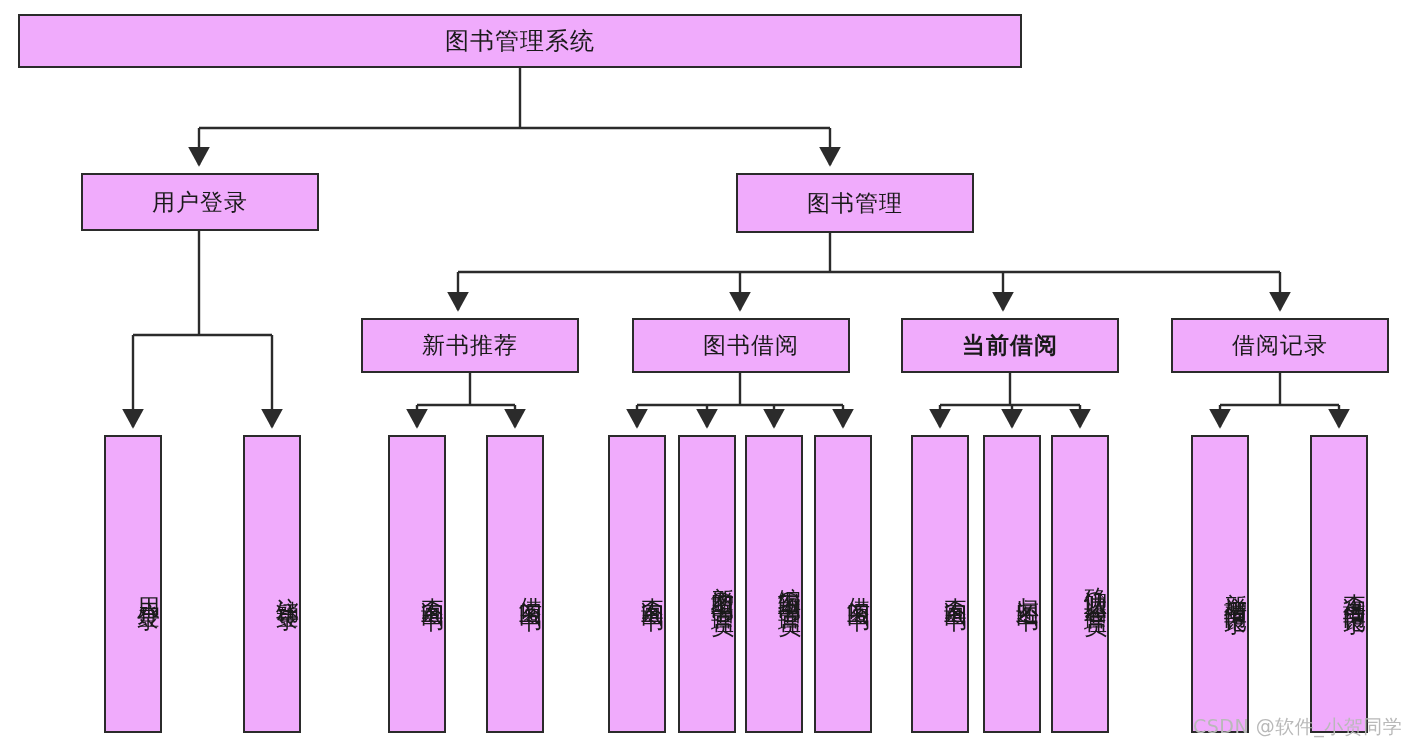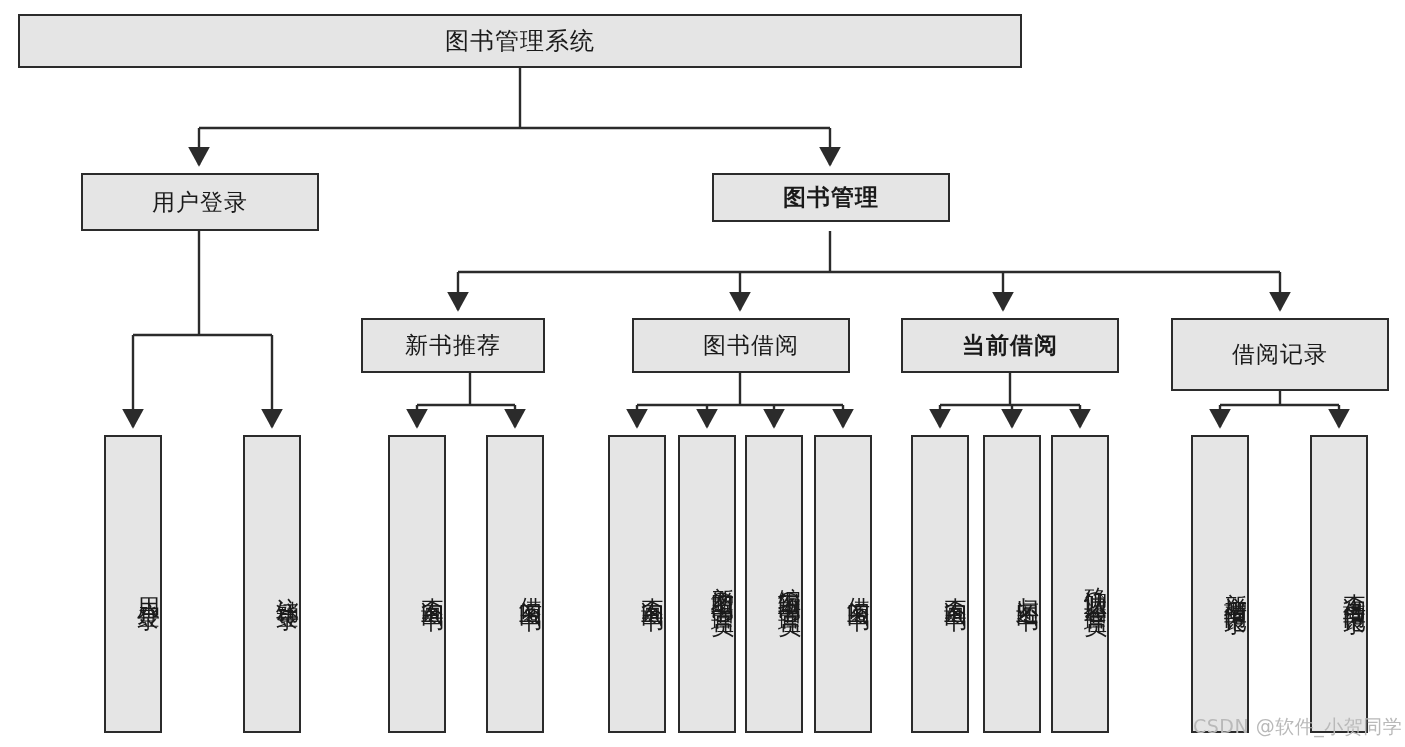--- a/index.html
+++ b/index.html
@@ -14,21 +14,21 @@
     position: relative;
     width: 1405px;
     height: 747px;
     background: #ffffff;
     overflow: hidden;
   }
   .node {
     position: absolute;
     box-sizing: border-box;
     border: 2px solid #2b2b2b;
-    background: #e5e5e5;
+    background: #f0abfc;
     display: flex;
     align-items: center;
     justify-content: center;
     color: #1a1a1a;
   }
   .node-h {
     font-size: 23px;
     letter-spacing: 1px;
   }
   .node-v {
@@ -111,26 +111,26 @@
       <path d="M 1280 373 L 1280 405"></path>
       <path d="M 1220 405 L 1339 405"></path>
       <path d="M 1220 405 L 1220 427" marker-end="url(#arrow)"></path>
       <path d="M 1339 405 L 1339 427" marker-end="url(#arrow)"></path>
     </g>
   </svg>
 
   <div class="node node-h node-root" id="node-root" style="left: 18px; top: 14px; width: 1004px; height: 54px;">图书管理系统</div>
 
   <div class="node node-h" style="left: 81px; top: 173px; width: 238px; height: 58px;">用户登录</div>
-  <div class="node node-h" style="left: 712px; top: 173px; width: 238px; height: 49px; font-weight: bold;">图书管理</div>
+  <div class="node node-h" style="left: 736px; top: 173px; width: 238px; height: 60px;">图书管理</div>
 
-  <div class="node node-h" style="left: 361px; top: 318px; width: 184px; height: 55px;">新书推荐</div>
+  <div class="node node-h" style="left: 361px; top: 318px; width: 218px; height: 55px;">新书推荐</div>
   <div class="node node-h" style="left: 632px; top: 318px; width: 218px; height: 55px; padding-left: 20px;">图书借阅</div>
   <div class="node node-h" style="left: 901px; top: 318px; width: 218px; height: 55px; font-weight: bold;">当前借阅</div>
-  <div class="node node-h" style="left: 1171px; top: 318px; width: 218px; height: 73px;">借阅记录</div>
+  <div class="node node-h" style="left: 1171px; top: 318px; width: 218px; height: 55px;">借阅记录</div>
 
   <div class="node node-v" style="left: 104px; top: 435px; width: 58px; height: 298px;">用户登录</div>
   <div class="node node-v" style="left: 243px; top: 435px; width: 58px; height: 298px;">注销登录</div>
   <div class="node node-v" style="left: 388px; top: 435px; width: 58px; height: 298px;">查询图书</div>
   <div class="node node-v" style="left: 486px; top: 435px; width: 58px; height: 298px;">借阅图书</div>
   <div class="node node-v" style="left: 608px; top: 435px; width: 58px; height: 298px;">查询图书</div>
   <div class="node node-v" style="left: 678px; top: 435px; width: 58px; height: 298px;">新增图书（管理员）</div>
   <div class="node node-v" style="left: 745px; top: 435px; width: 58px; height: 298px;">编辑图书（管理员）</div>
   <div class="node node-v" style="left: 814px; top: 435px; width: 58px; height: 298px;">借阅图书</div>
   <div class="node node-v" style="left: 911px; top: 435px; width: 58px; height: 298px;">查询图书</div>

